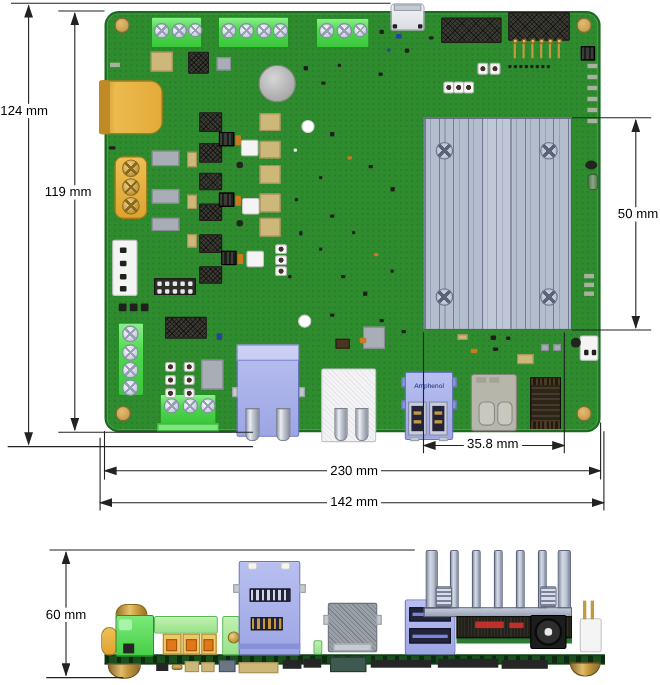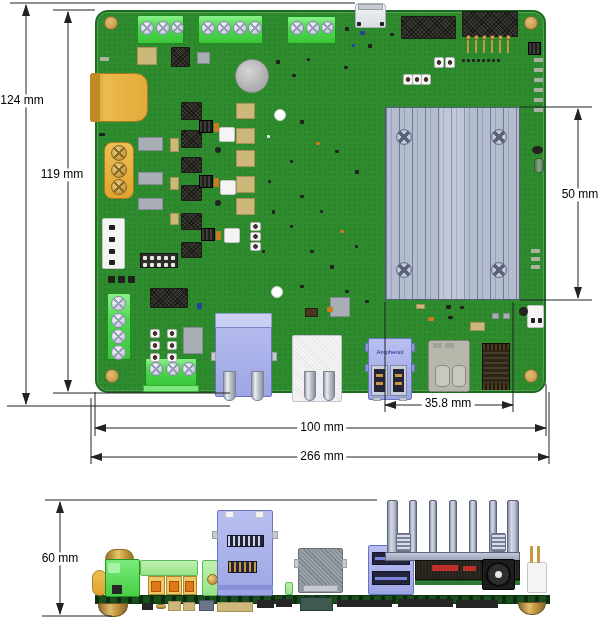--- a/index.html
+++ b/index.html
@@ -443,17 +443,17 @@
     <line x1="385" y1="405" x2="513" y2="405" marker-start="url(#ah)" marker-end="url(#ah)"></line>
     <line x1="95" y1="428" x2="546" y2="428" marker-start="url(#ah)" marker-end="url(#ah)"></line>
     <line x1="91" y1="457" x2="549" y2="457" marker-start="url(#ah)" marker-end="url(#ah)"></line>
     <line x1="60" y1="502" x2="60" y2="614" marker-start="url(#ah)" marker-end="url(#ah)"></line>
   </svg>
 
   <div class="dlabel" style="left:22px;top:101px;">124 mm</div>
   <div class="dlabel" style="left:62px;top:175px;">119 mm</div>
   <div class="dlabel" style="left:580px;top:195px;">50 mm</div>
   <div class="dlabel" style="left:448px;top:404px;">35.8 mm</div>
-  <div class="dlabel" style="left:322px;top:428px;">100 mm</div>
-  <div class="dlabel" style="left:322px;top:457px;">266 mm</div>
+  <div class="dlabel" style="left:322px;top:428px;">230 mm</div>
+  <div class="dlabel" style="left:322px;top:457px;">142 mm</div>
   <div class="dlabel" style="left:60px;top:559px;">60 mm</div>
   <div class="brandlabel" style="left:390px;top:352px;">Amphenol</div>
 </div>
 
 </body></html>

